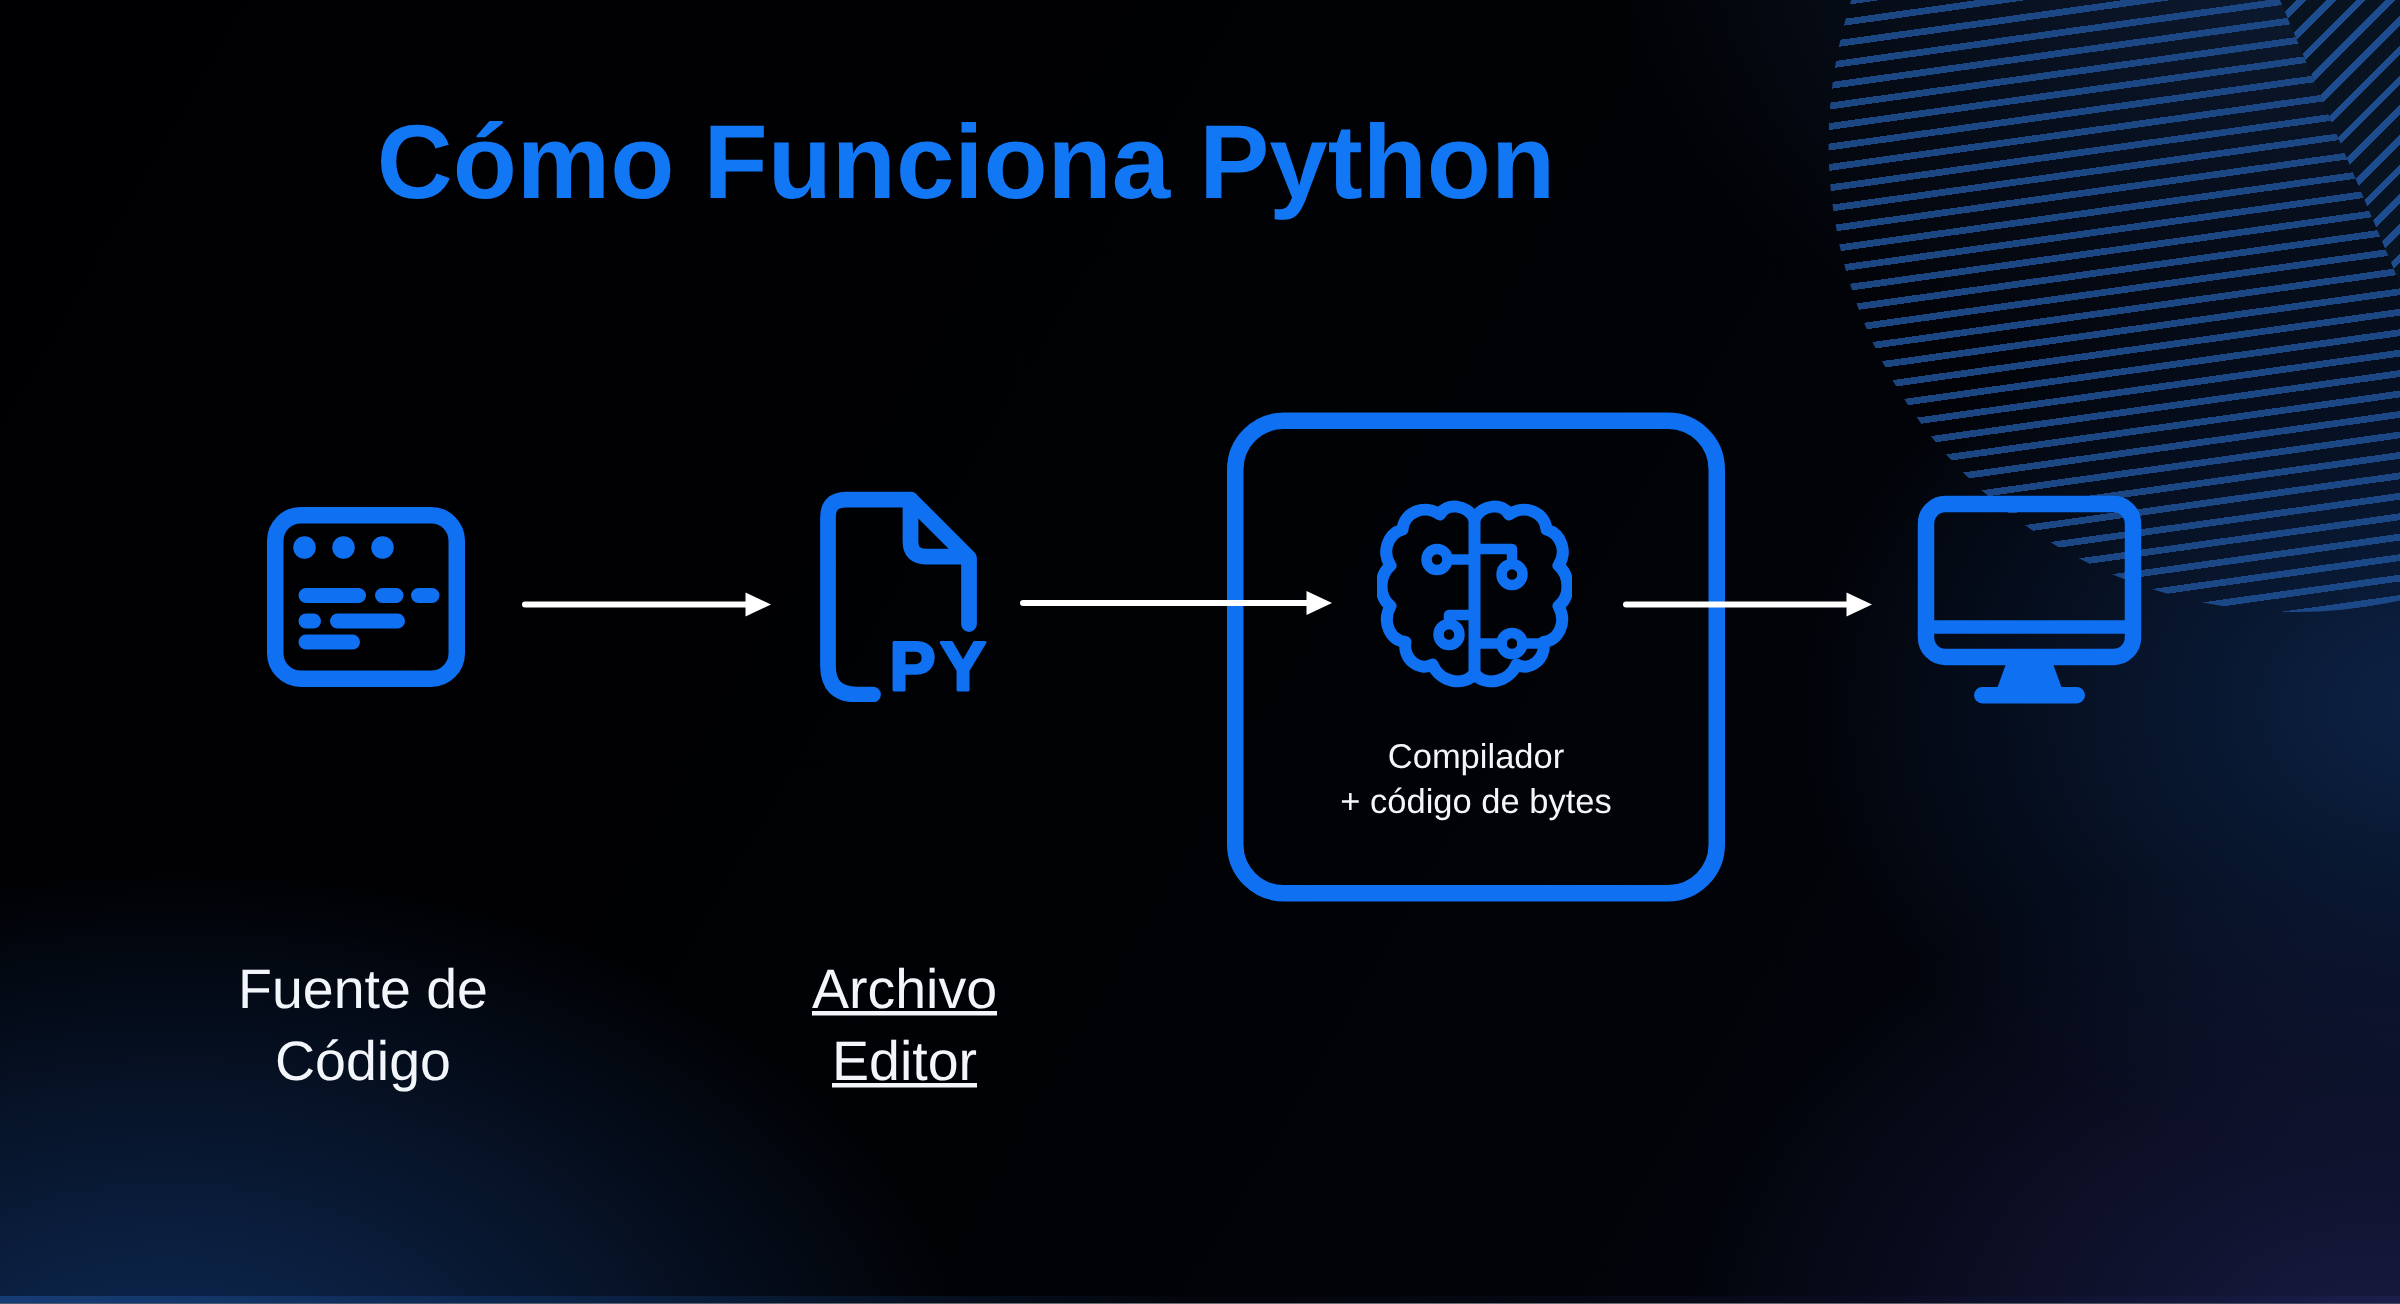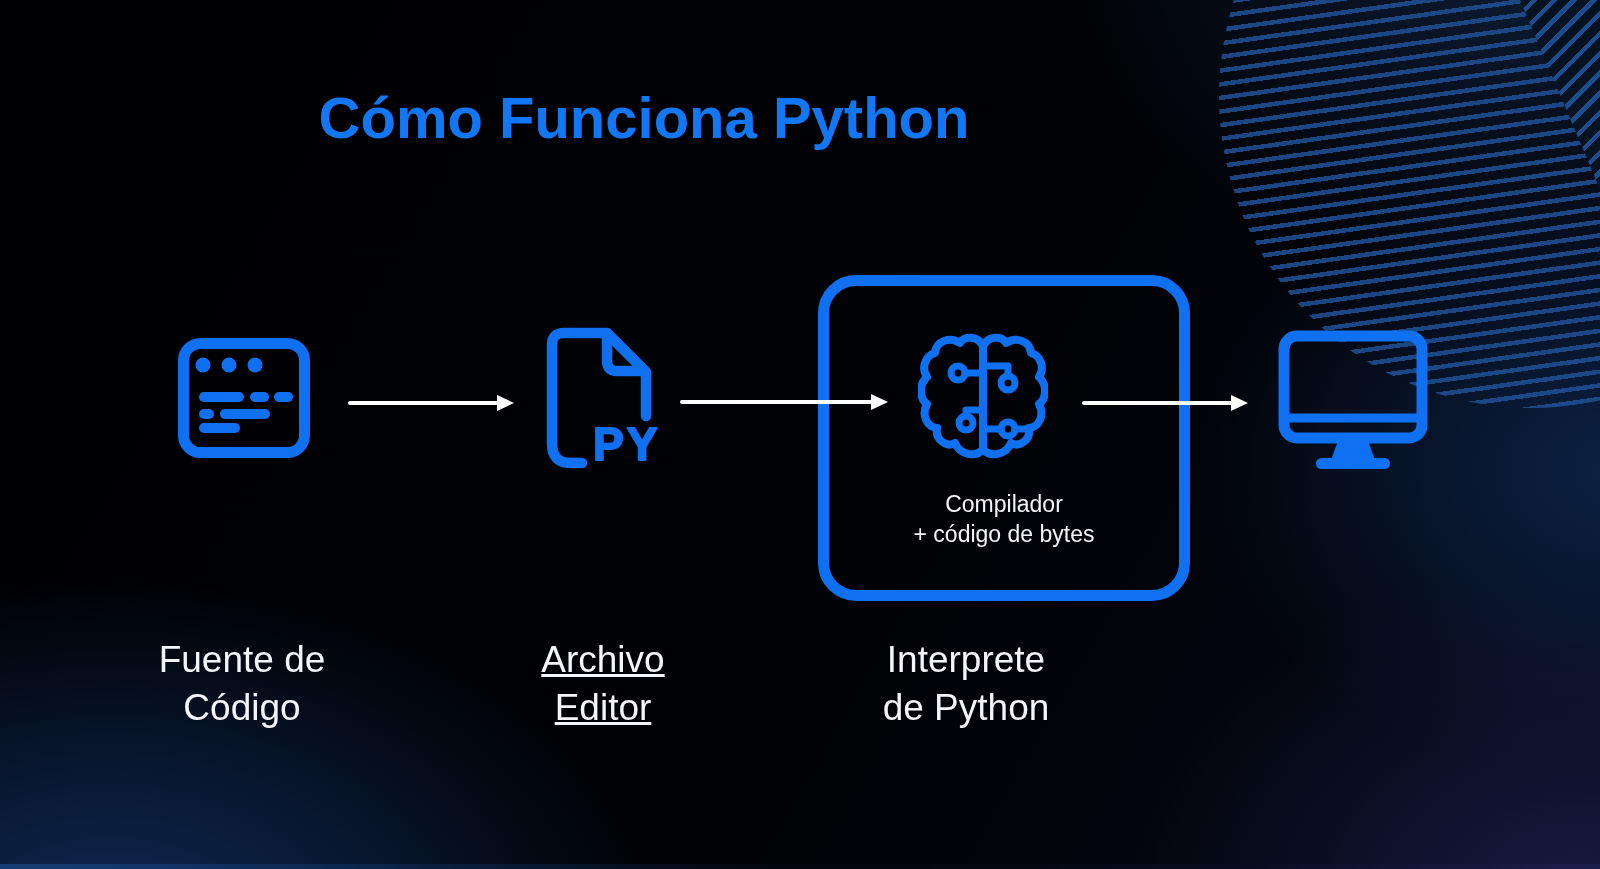--- a/index.html
+++ b/index.html
@@ -31,35 +31,35 @@
       var(--pattern-line,#1d4d8f) 0 4.5px, rgba(0,0,0,0) 4.5px 14px);
   }
   .bottom-strip{
     position:absolute;left:0;bottom:0;width:1600px;height:5px;
     background:linear-gradient(90deg,#1b4687 0%,#0d2a55 22%,#03060c 50%,#0a0d22 78%,#1c2050 100%);
     opacity:.75;
   }
 
   
   .title{
-    position:absolute;left:0;top:78px;width:1288px;margin:0;
-    text-align:center;font-size:58px;line-height:80px;font-weight:700;
+    position:absolute;left:0;top:68px;width:1288px;margin:0;
+    text-align:center;font-size:70px;line-height:80px;font-weight:700;
     letter-spacing:0px;color:var(--title-blue,#1277f5);
   }
 
   
   .blue-icon{color:var(--accent-blue,#0f70f2);position:absolute;display:block;}
   .icon-editor{left:178px;top:338px;}
   .icon-file{left:543px;top:326px;}
   .icon-brain{left:89px;top:44px;}   
   .icon-monitor{left:1278px;top:330px;}
 
   
   .interpreter-box{
-    position:absolute;left:818px;top:275px;width:372px;height:326px;
+    position:absolute;left:818px;top:275px;width:332px;height:326px;
     border:11px solid var(--accent-blue,#0f70f2);border-radius:38px;
     box-sizing:border-box;
   }
   .box-text{
     position:absolute;left:0;right:0;top:203px;text-align:center;
     font-size:23px;line-height:30px;color:var(--label-white,#f2f5fa);
   }
 
   
   .arrow{position:absolute;z-index:6;}
@@ -154,18 +154,14 @@
   </div>
 
   <div class="stage-label label-1">
     <div>Fuente de</div>
     <div>Código</div>
   </div>
   <div class="stage-label label-2">
     <div>Archivo</div>
     <div>Editor</div>
   </div>
-  <div class="stage-label label-3">
-    <div>Interprete</div>
-    <div>de Python</div>
-  </div>
 
 </div>
 
 </body></html>

